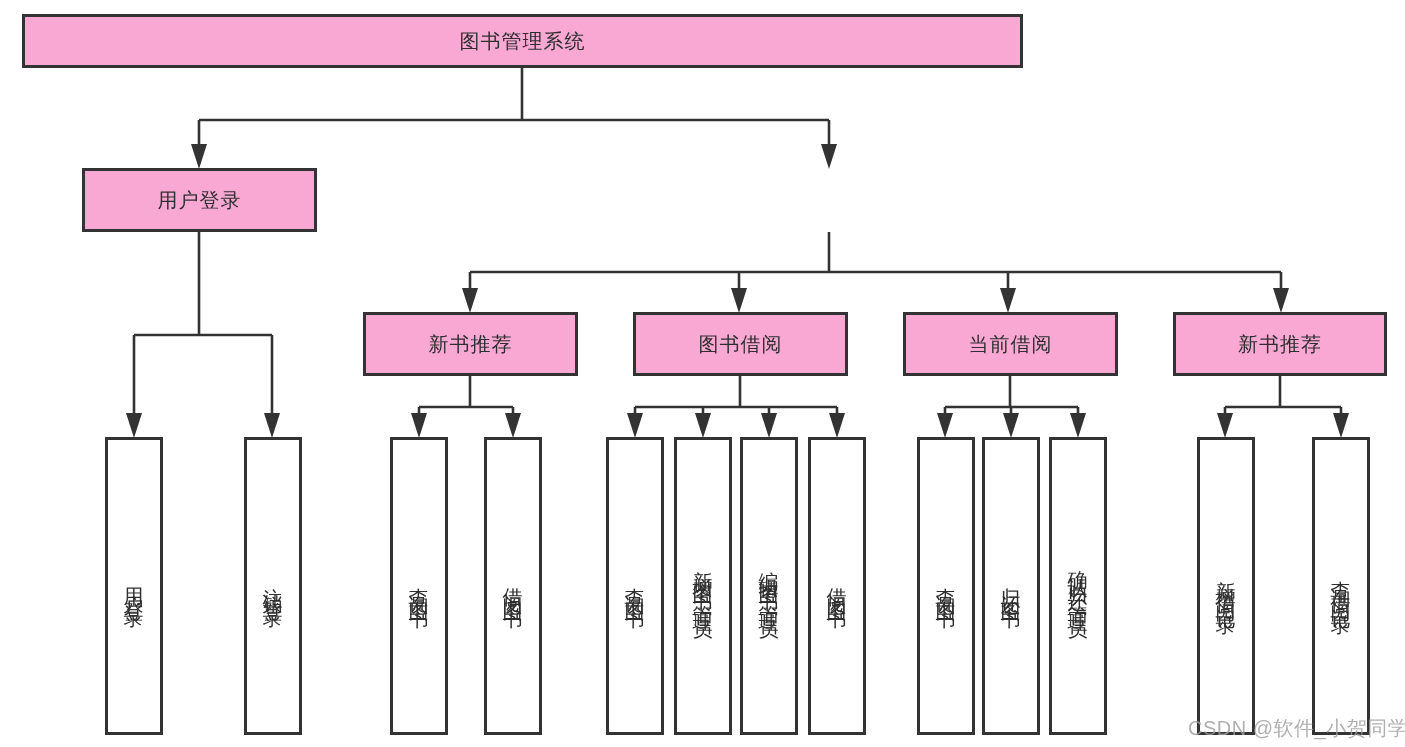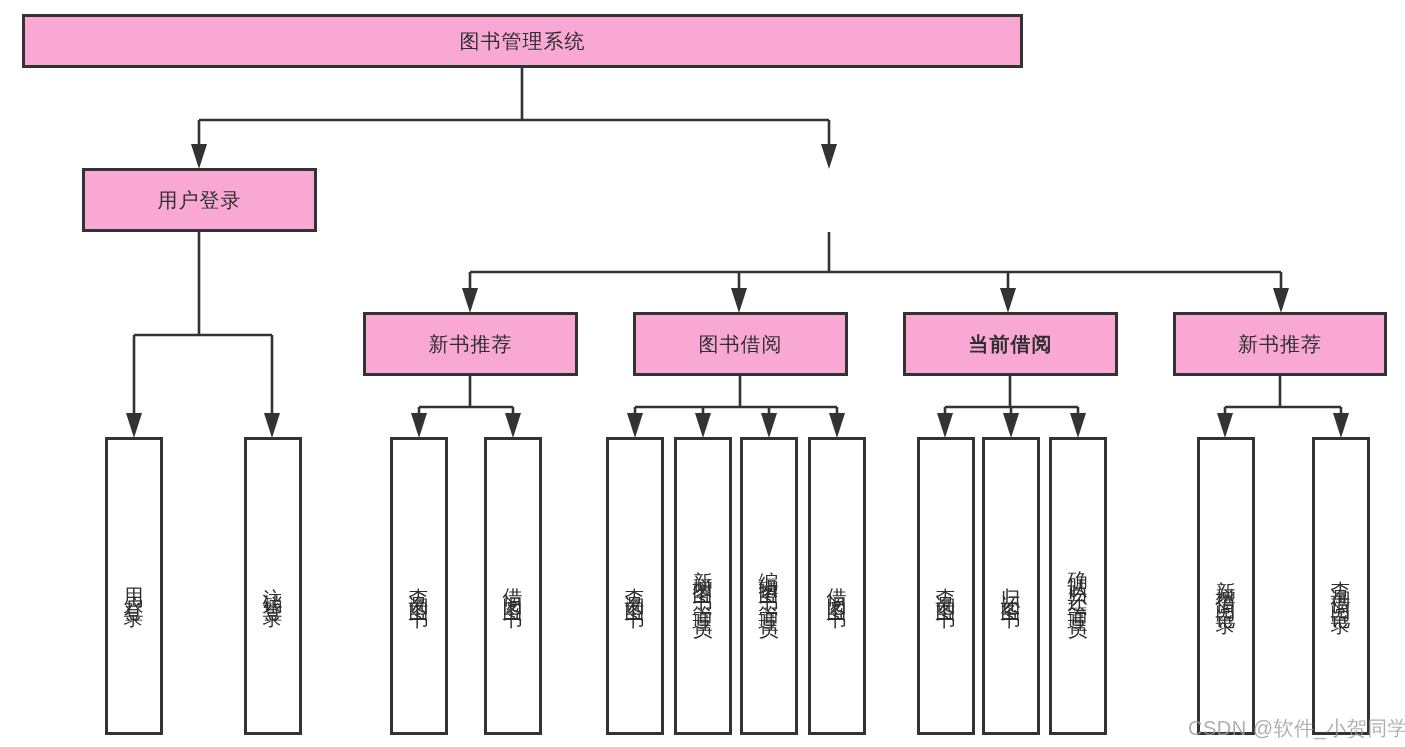--- a/index.html
+++ b/index.html
@@ -78,21 +78,21 @@
     <polygon points="1217,413 1233,413 1225,438"></polygon>
     <polygon points="1333,413 1349,413 1341,438"></polygon>
   </svg>
 
   <div class="hbox" style="left:22px;top:14px;width:1001px;height:54px;">图书管理系统</div>
 
   <div class="hbox" style="left:82px;top:168px;width:235px;height:64px;">用户登录</div>
 
   <div class="hbox" style="left:363px;top:312px;width:215px;height:64px;">新书推荐</div>
   <div class="hbox" style="left:633px;top:312px;width:215px;height:64px;">图书借阅</div>
-  <div class="hbox" style="left:903px;top:312px;width:215px;height:64px;font-weight:bold;">当前借阅</div>
+  <div class="hbox" style="left:903px;top:312px;width:215px;height:64px;">当前借阅</div>
   <div class="hbox" style="left:1173px;top:312px;width:214px;height:64px;">新书推荐</div>
 
   <div class="vbox" style="left:105px;">用户登录</div>
   <div class="vbox" style="left:244px;">注销登录</div>
 
   <div class="vbox" style="left:390px;">查询图书</div>
   <div class="vbox" style="left:484px;">借阅图书</div>
 
   <div class="vbox" style="left:606px;">查询图书</div>
   <div class="vbox" style="left:674px;">新增图书（管理员）</div>

